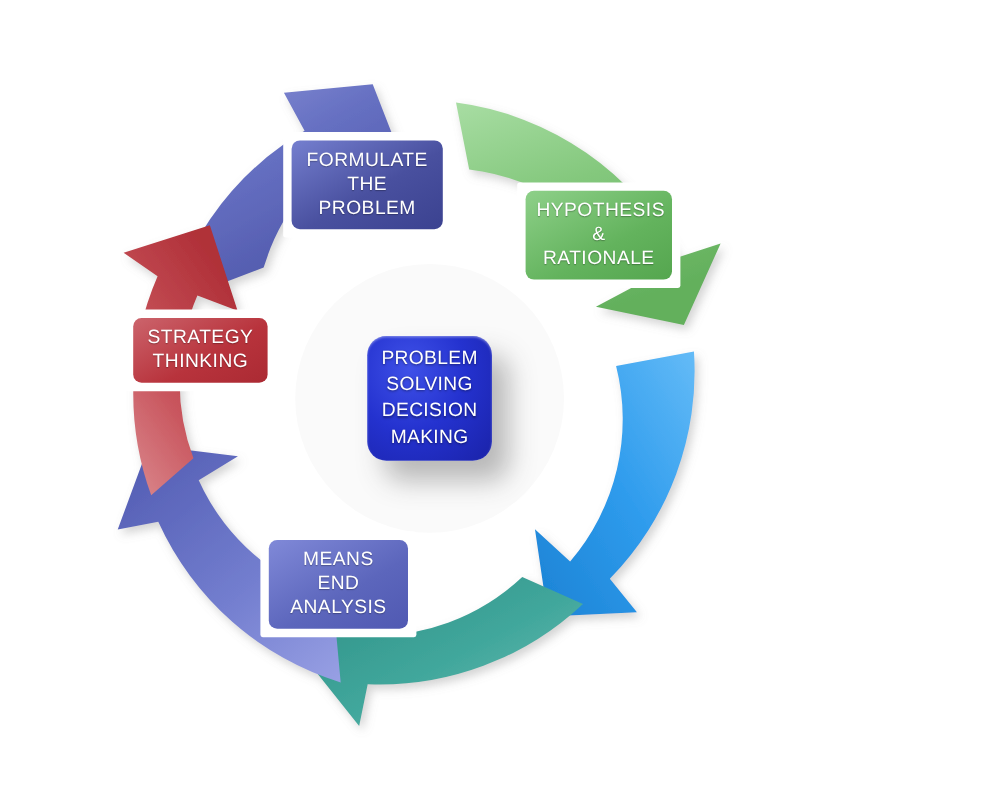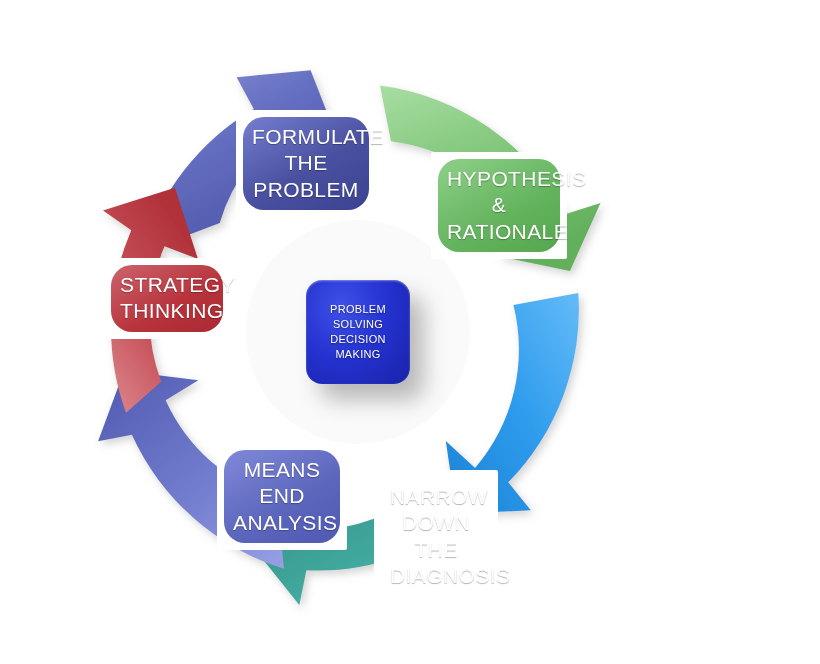--- a/index.html
+++ b/index.html
@@ -29,42 +29,42 @@
   }
   .seg-label {
     position: absolute;
     box-sizing: border-box;
     background: #ffffff;
     padding: 7px;
     border-radius: 2px;
   }
   .seg-label-inner {
     box-sizing: border-box;
-    border-radius: 21px;
+    border-radius: 7px;
     padding: 7px 9px;
     text-align: center;
     color: #ffffff;
-    font-size: 21px;
+    font-size: 16px;
     font-weight: 400;
     letter-spacing: 0.4px;
     line-height: 1.25;
     text-shadow: 0 1px 1px rgba(0,0,0,0.30);
     white-space: pre-line;
   }
   #center-hub {
     position: absolute;
     width: 104px;
     height: 104px;
     border-radius: 16px;
     display: flex;
     align-items: center;
     justify-content: center;
     text-align: center;
     color: #ffffff;
-    font-size: 11px;
+    font-size: 16px;
     line-height: 1.38;
     letter-spacing: 0.3px;
     white-space: pre-line;
     background:
       radial-gradient(ellipse at 34% 26%, #3f51e8 0%, #2432cf 48%, #1a22a8 100%);
     box-shadow:
       14px 16px 22px rgba(60,60,60,0.34),
       inset 0 1px 2px rgba(255,255,255,0.40);
     text-shadow: 0 1px 2px rgba(0,0,0,0.45);
   }
@@ -176,25 +176,20 @@
     <div class="seg-label-inner" style="background:linear-gradient(150deg,#757fcf 0%,#49509f 55%,#3b4290 100%);">FORMULATE
 THE PROBLEM</div>
   </div>
 
   <div class="seg-label" style="left:431px; top:152px; width:136px;">
     <div class="seg-label-inner" style="background:linear-gradient(150deg,#8ed089 0%,#63b35d 60%,#55a64f 100%);">HYPOTHESIS
 &amp; RATIONALE</div>
   </div>
 
 
-  <div class="seg-label" style="left:374px; top:470px; width:124px;">
-    <div class="seg-label-inner" style="background:linear-gradient(150deg,#58b5ab 0%,#3aa095 60%,#2f9view 100%);">NARROW
-DOWN THE
-DIAGNOSIS</div>
-  </div>
 
   <div class="seg-label" style="left:176px; top:443px; width:130px;margin-left:41px;">
     <div class="seg-label-inner" style="background:linear-gradient(150deg,#8089d8 0%,#5c66bc 58%,#5059b2 100%);">MEANS  END
 ANALYSIS</div>
   </div>
 
   <div class="seg-label" style="left:104px; top:258px; width:126px;">
     <div class="seg-label-inner" style="background:linear-gradient(150deg,#cc646c 0%,#b8333c 58%,#ab2a33 100%);">STRATEGY
 THINKING</div>
   </div>

